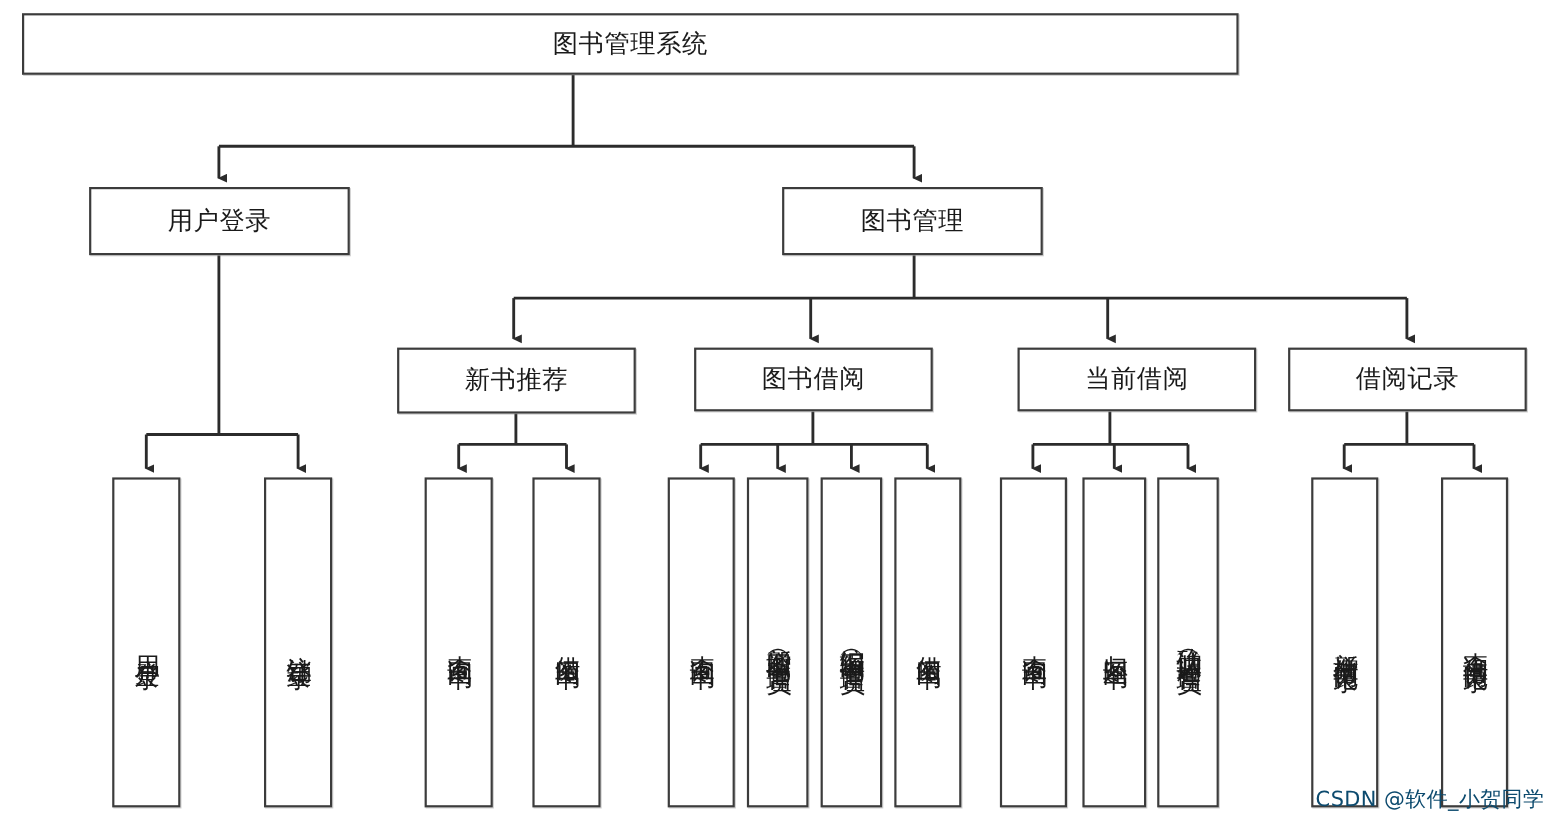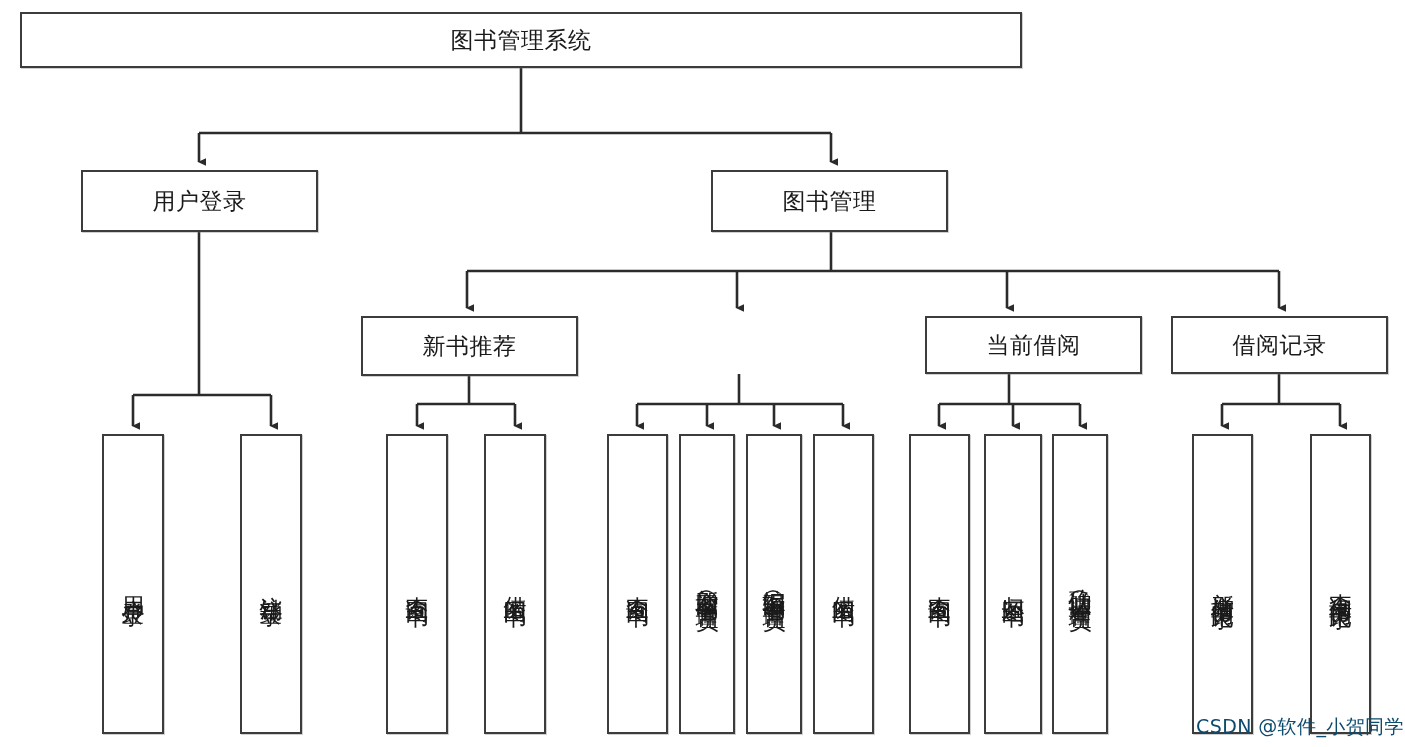--- a/index.html
+++ b/index.html
@@ -112,33 +112,36 @@
       <path d="M1013,404 L1013,426" marker-end="url(#arrow)"></path>
       <path d="M1080,404 L1080,426" marker-end="url(#arrow)"></path>
 
       <path d="M1279,374 L1279,404"></path>
       <path d="M1222,404 L1340,404"></path>
       <path d="M1222,404 L1222,426" marker-end="url(#arrow)"></path>
       <path d="M1340,404 L1340,426" marker-end="url(#arrow)"></path>
     </g>
   </svg>
 
-  <div class="node horizontal" style="left:20px; top:12px; width:1002px; height:56px;">
+  <div class="node horizontal" style="left:20px; top:12px; width:1106px; height:56px;">
     <span class="node-label">图书管理系统</span>
   </div>
 
   <div class="node horizontal" style="left:81px; top:170px; width:237px; height:62px;">
     <span class="node-label">用户登录</span>
   </div>
   <div class="node horizontal" style="left:711px; top:170px; width:237px; height:62px;">
     <span class="node-label">图书管理</span>
   </div>
 
   <div class="node horizontal" style="left:361px; top:316px; width:217px; height:60px;">
     <span class="node-label">新书推荐</span>
+  </div>
+  <div class="node horizontal" style="left:631px; top:316px; width:217px; height:58px;">
+    <span class="node-label">图书借阅</span>
   </div>
   <div class="node horizontal" style="left:901px; top:316px; width:217px; height:58px;margin-left:24px;">
     <span class="node-label">当前借阅</span>
   </div>
   <div class="node horizontal" style="left:1171px; top:316px; width:217px; height:58px;">
     <span class="node-label">借阅记录</span>
   </div>
 
   <div class="node vertical" style="left:102px; top:434px; width:62px; height:300px;">
     <span class="node-label">用户登录</span>

